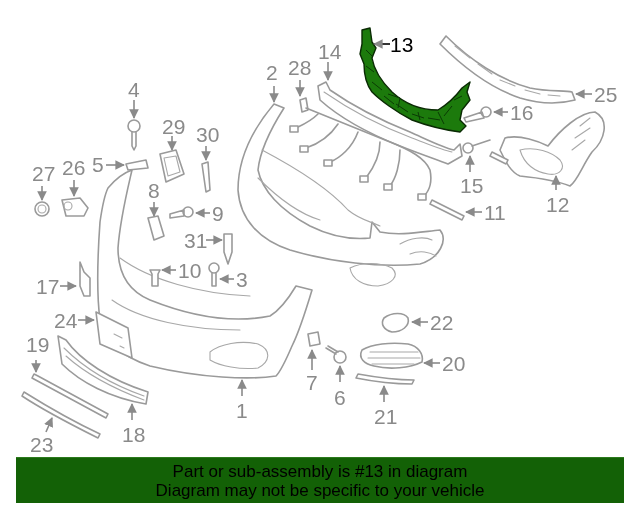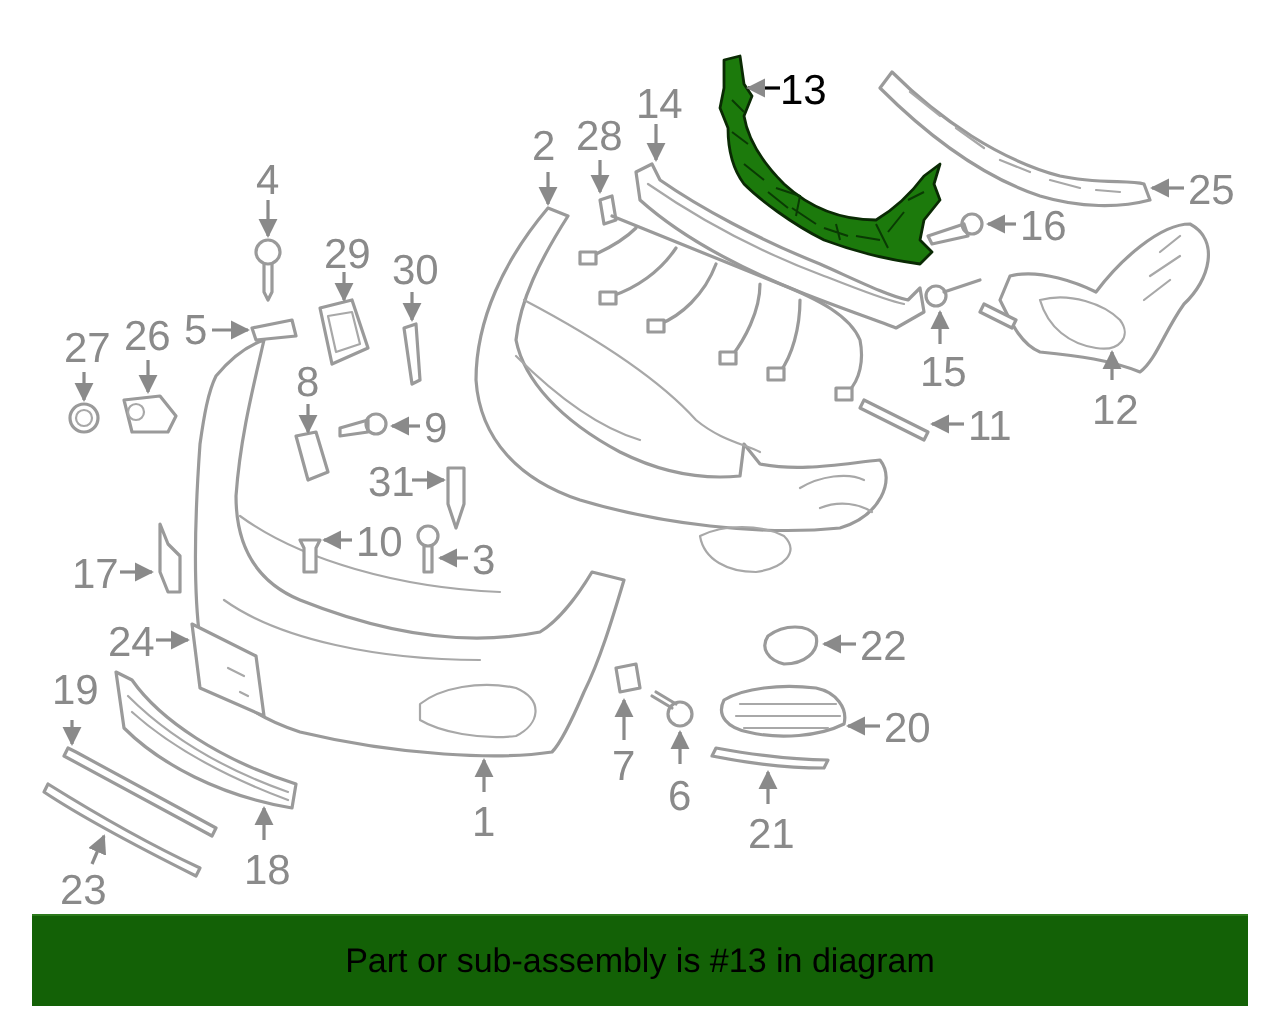--- a/index.html
+++ b/index.html
@@ -283,13 +283,14 @@
     <text class="callout" x="196" y="142">30</text>
   </g>
   <g>
     <line class="arrow" x1="206" y1="240" x2="222" y2="240" marker-end="url(#ah)"></line>
     <text class="callout" x="184" y="248">31</text>
   </g>
 </svg>
 
 <div id="banner">
   <div>Part or sub-assembly is #13 in diagram</div>
+  <div>Diagram may not be specific to your vehicle</div>
 </div>
 
 </body></html>

